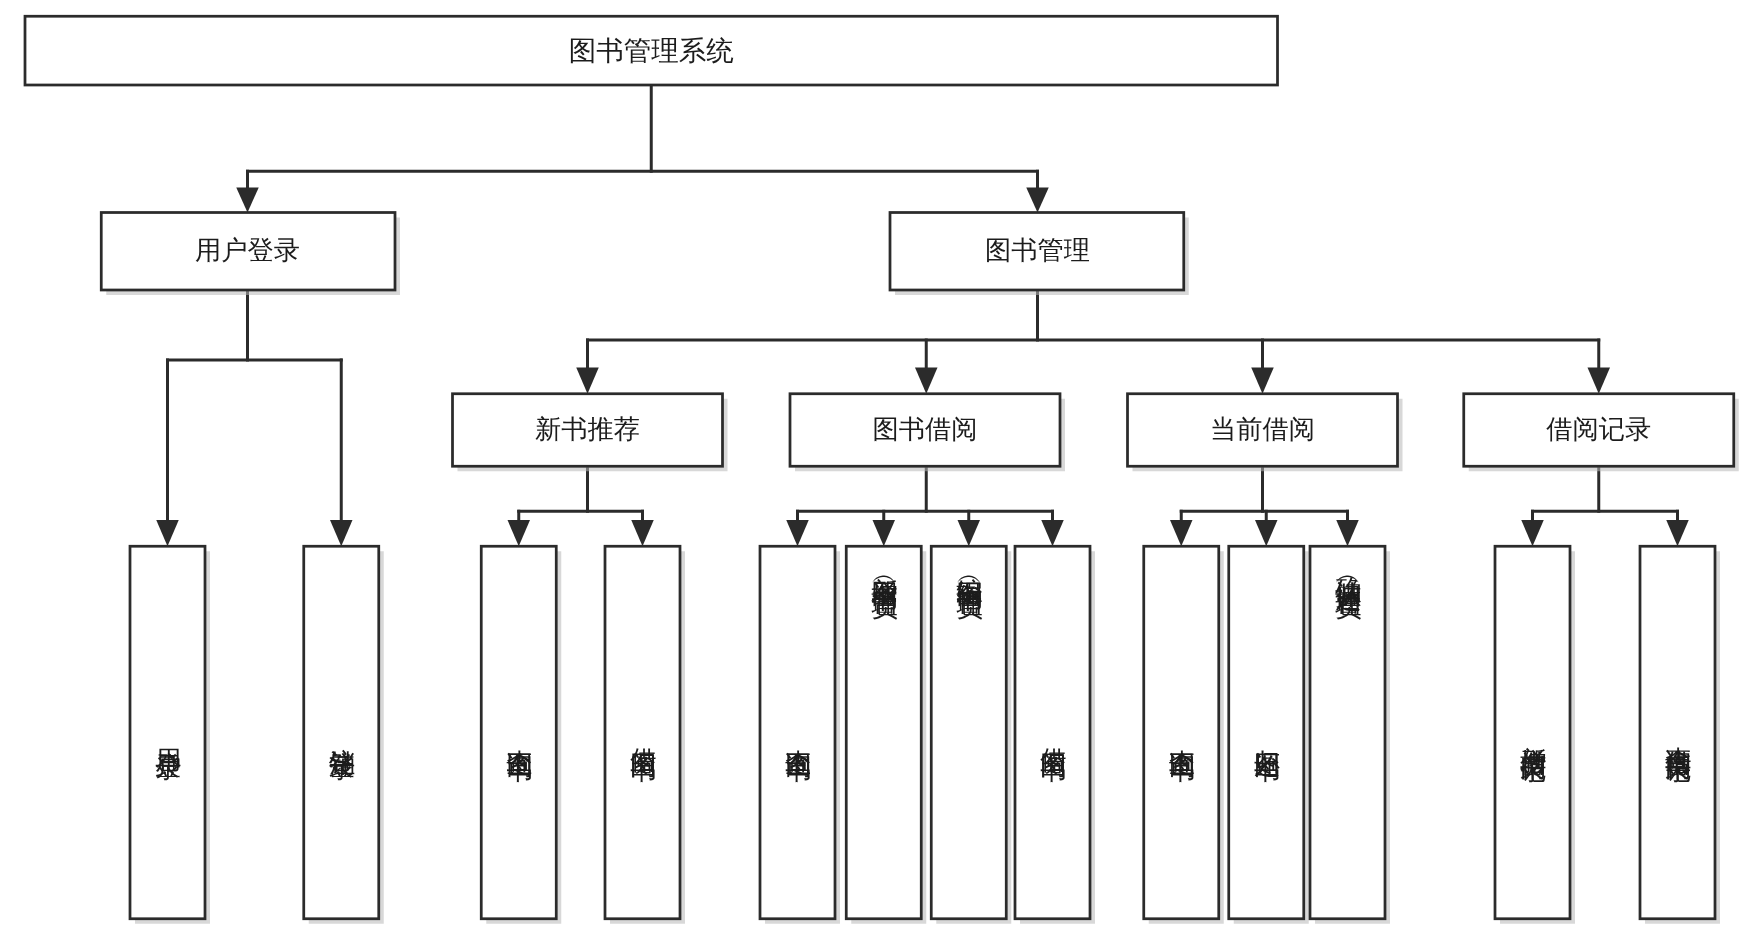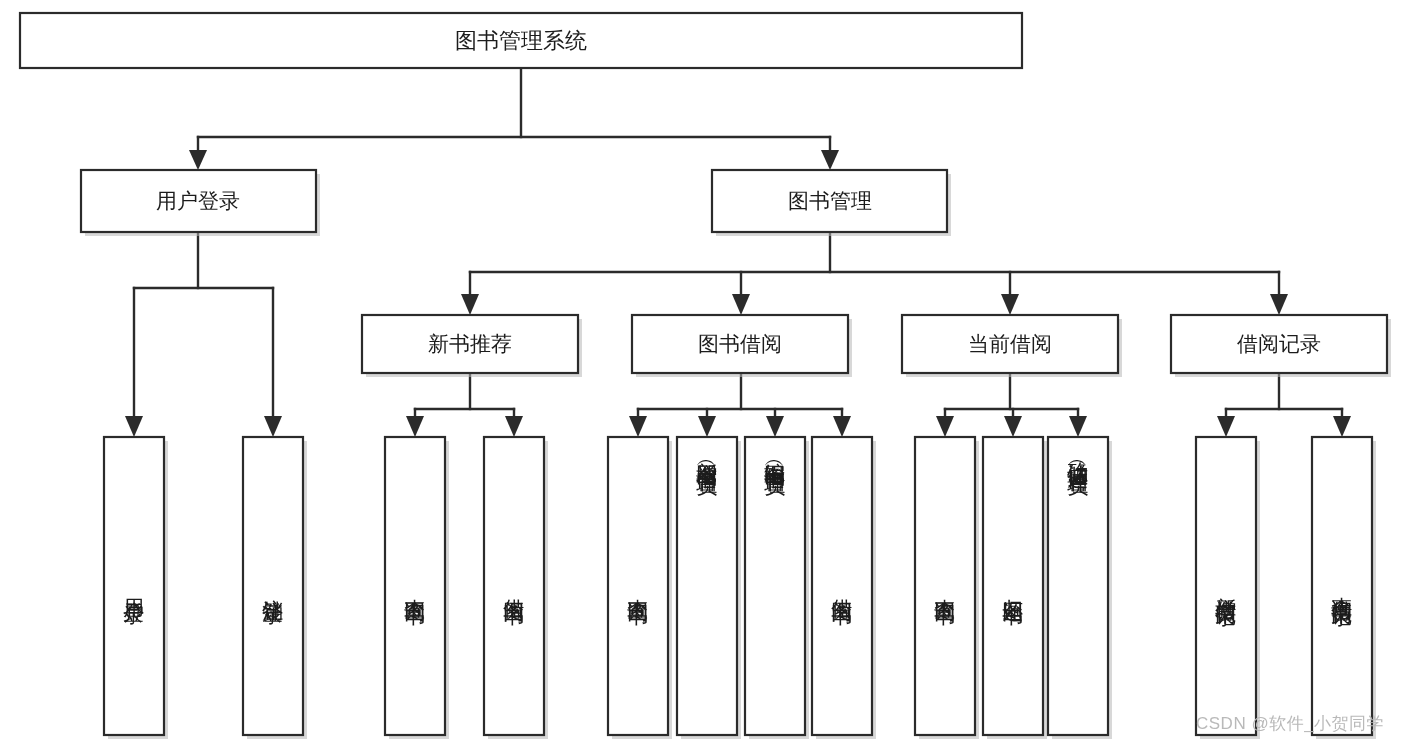--- a/index.html
+++ b/index.html
@@ -287,15 +287,14 @@
   </div>
 
   <div class="leaf-label-wrap" style="left:1196px; top:437px; width:60px; height:298px;">
     <span class="leaf-label">新增借阅记录</span>
   </div>
 
   <div class="leaf-label-wrap" style="left:1312px; top:437px; width:60px; height:298px;">
     <span class="leaf-label">查询借阅记录</span>
   </div>
 
-  <div id="watermark">CSDN @软件_小贺同学</div>
 
 </div>
 
 </body></html>

